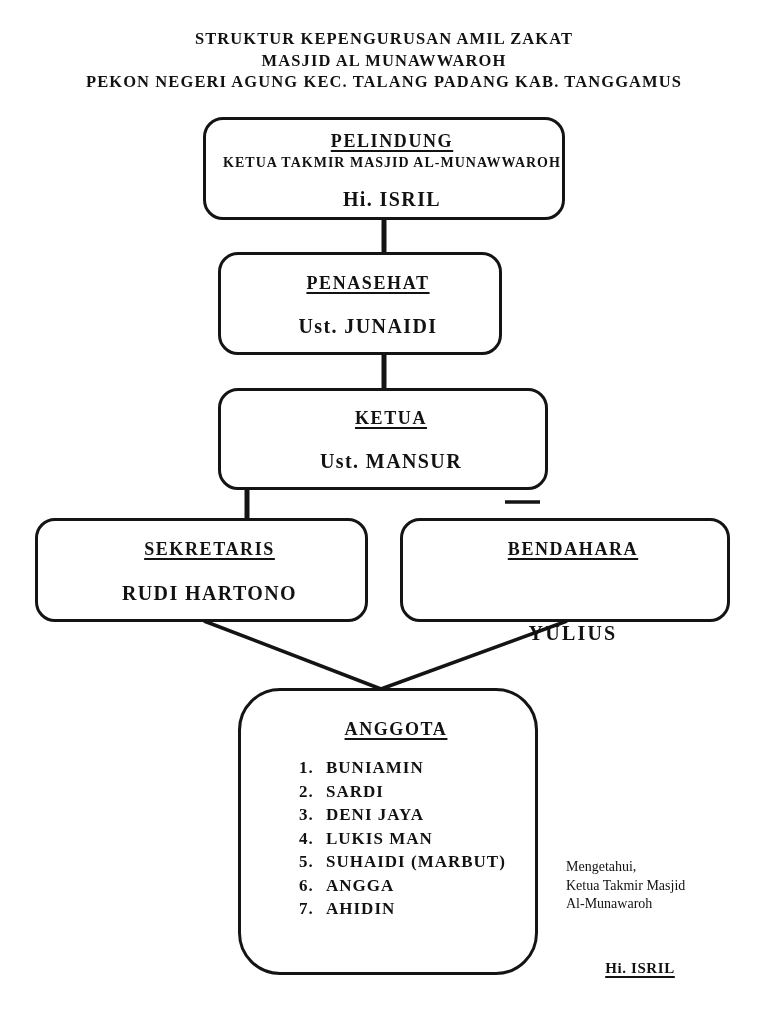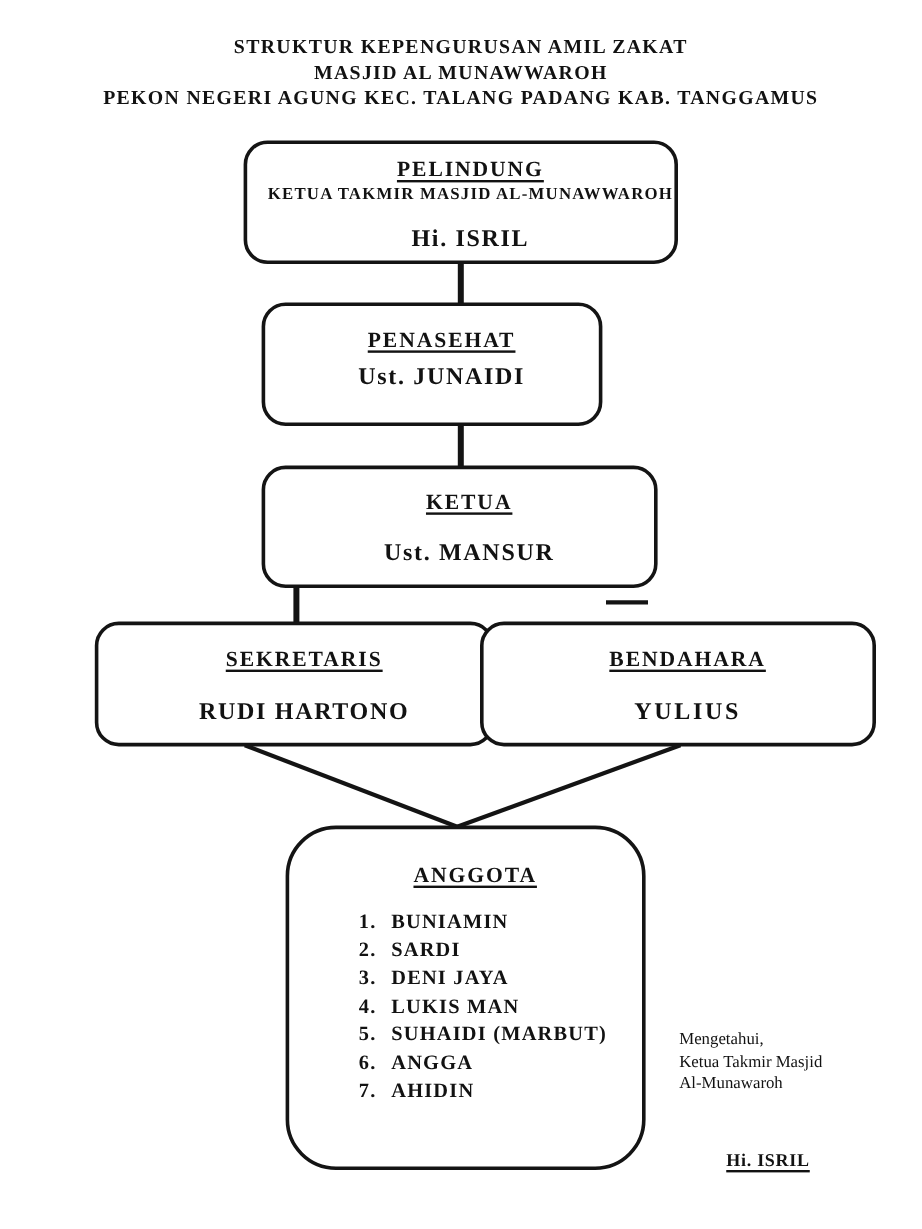--- a/index.html
+++ b/index.html
@@ -70,29 +70,29 @@
   .box-name {
     font-weight: bold;
     font-size: 20px;
     letter-spacing: 1.4px;
   }
 
   #box-pelindung { left: 203px; top: 117px; width: 362px; height: 103px; padding-top: 11px; }
   #box-pelindung .box-name { margin-top: 17px; }
 
   #box-penasehat { left: 218px; top: 252px; width: 284px; height: 103px; padding-top: 18px; }
-  #box-penasehat .box-name { margin-top: 9px; }
+  #box-penasehat .box-name { margin-top: 21px; }
 
   #box-ketua { left: 218px; top: 388px; width: 330px; height: 102px; padding-top: 17px; }
   #box-ketua .box-name { margin-top: 21px; }
 
-  #box-sekretaris { left: 35px; top: 518px; width: 333px; height: 104px; padding-top: 18px; margin-left: 44px; }
+  #box-sekretaris { left: 35px; top: 518px; width: 333px; height: 104px; padding-top: 18px; }
   #box-sekretaris .box-name { margin-top: 22px; }
 
-  #box-bendahara { left: 400px; top: 518px; width: 330px; height: 104px; padding-top: 18px; }
+  #box-bendahara { left: 400px; top: 518px; width: 330px; height: 104px; padding-top: 18px; gap: 40px; }
   #box-bendahara .box-name { margin-top: 22px; letter-spacing: 2.2px; }
 
   #box-anggota {
     left: 238px; top: 688px; width: 300px; height: 287px;
     padding-top: 28px;
     border-radius: 42px;
     align-items: stretch;
   }
   #box-anggota .box-title { text-align: center; }
   .member-list {

